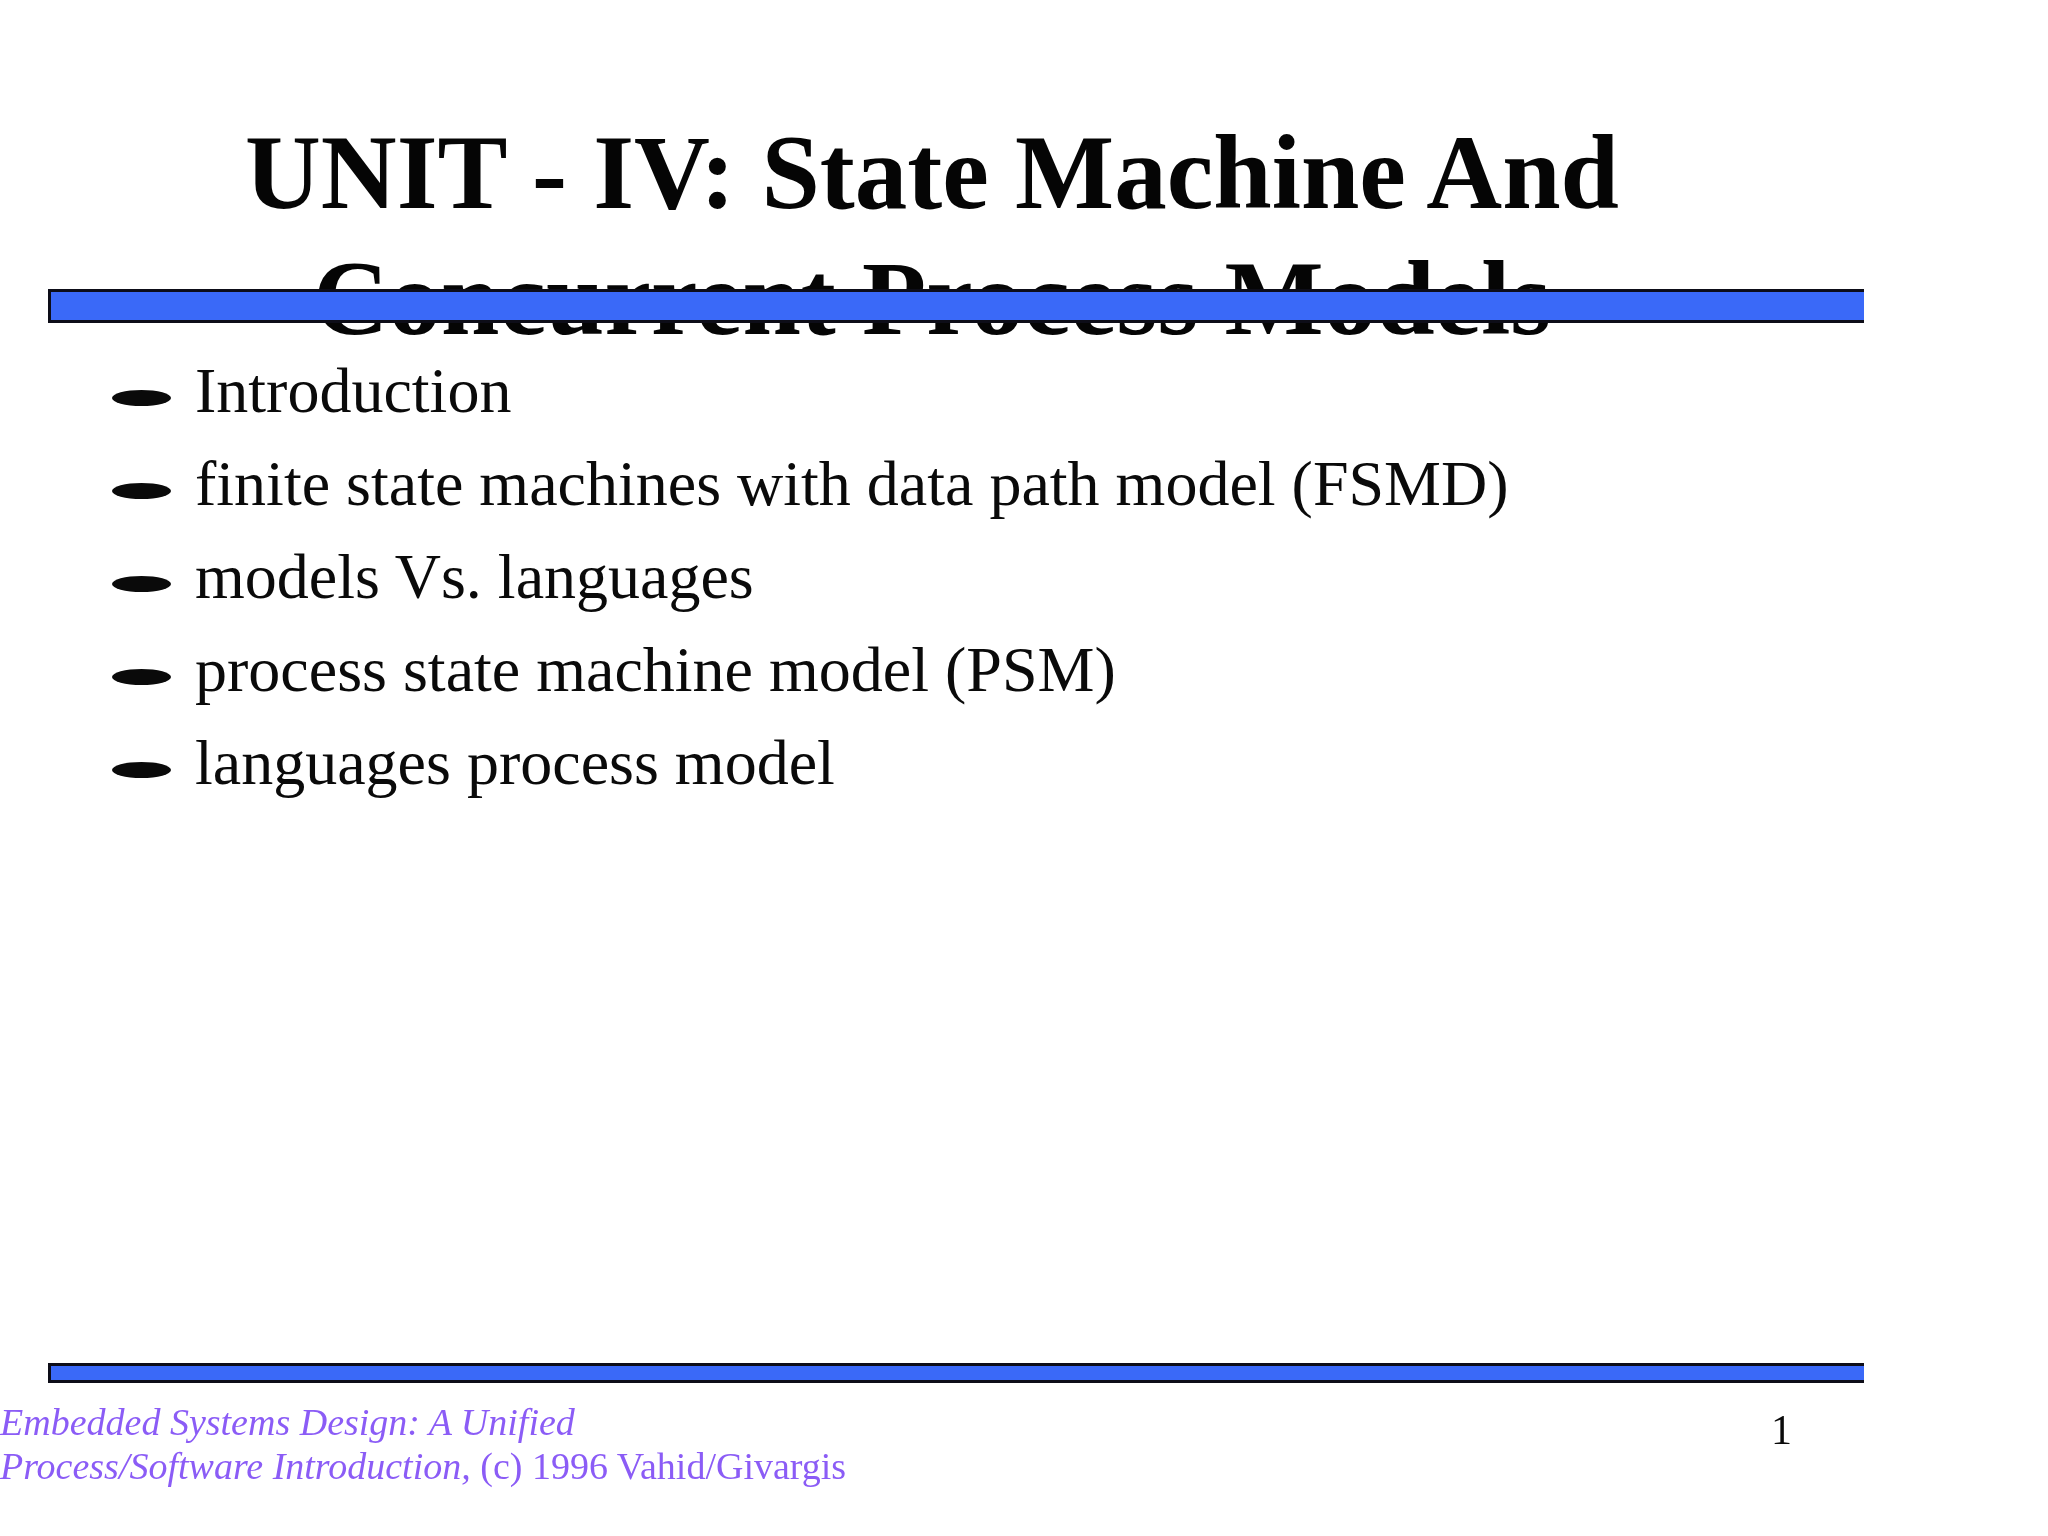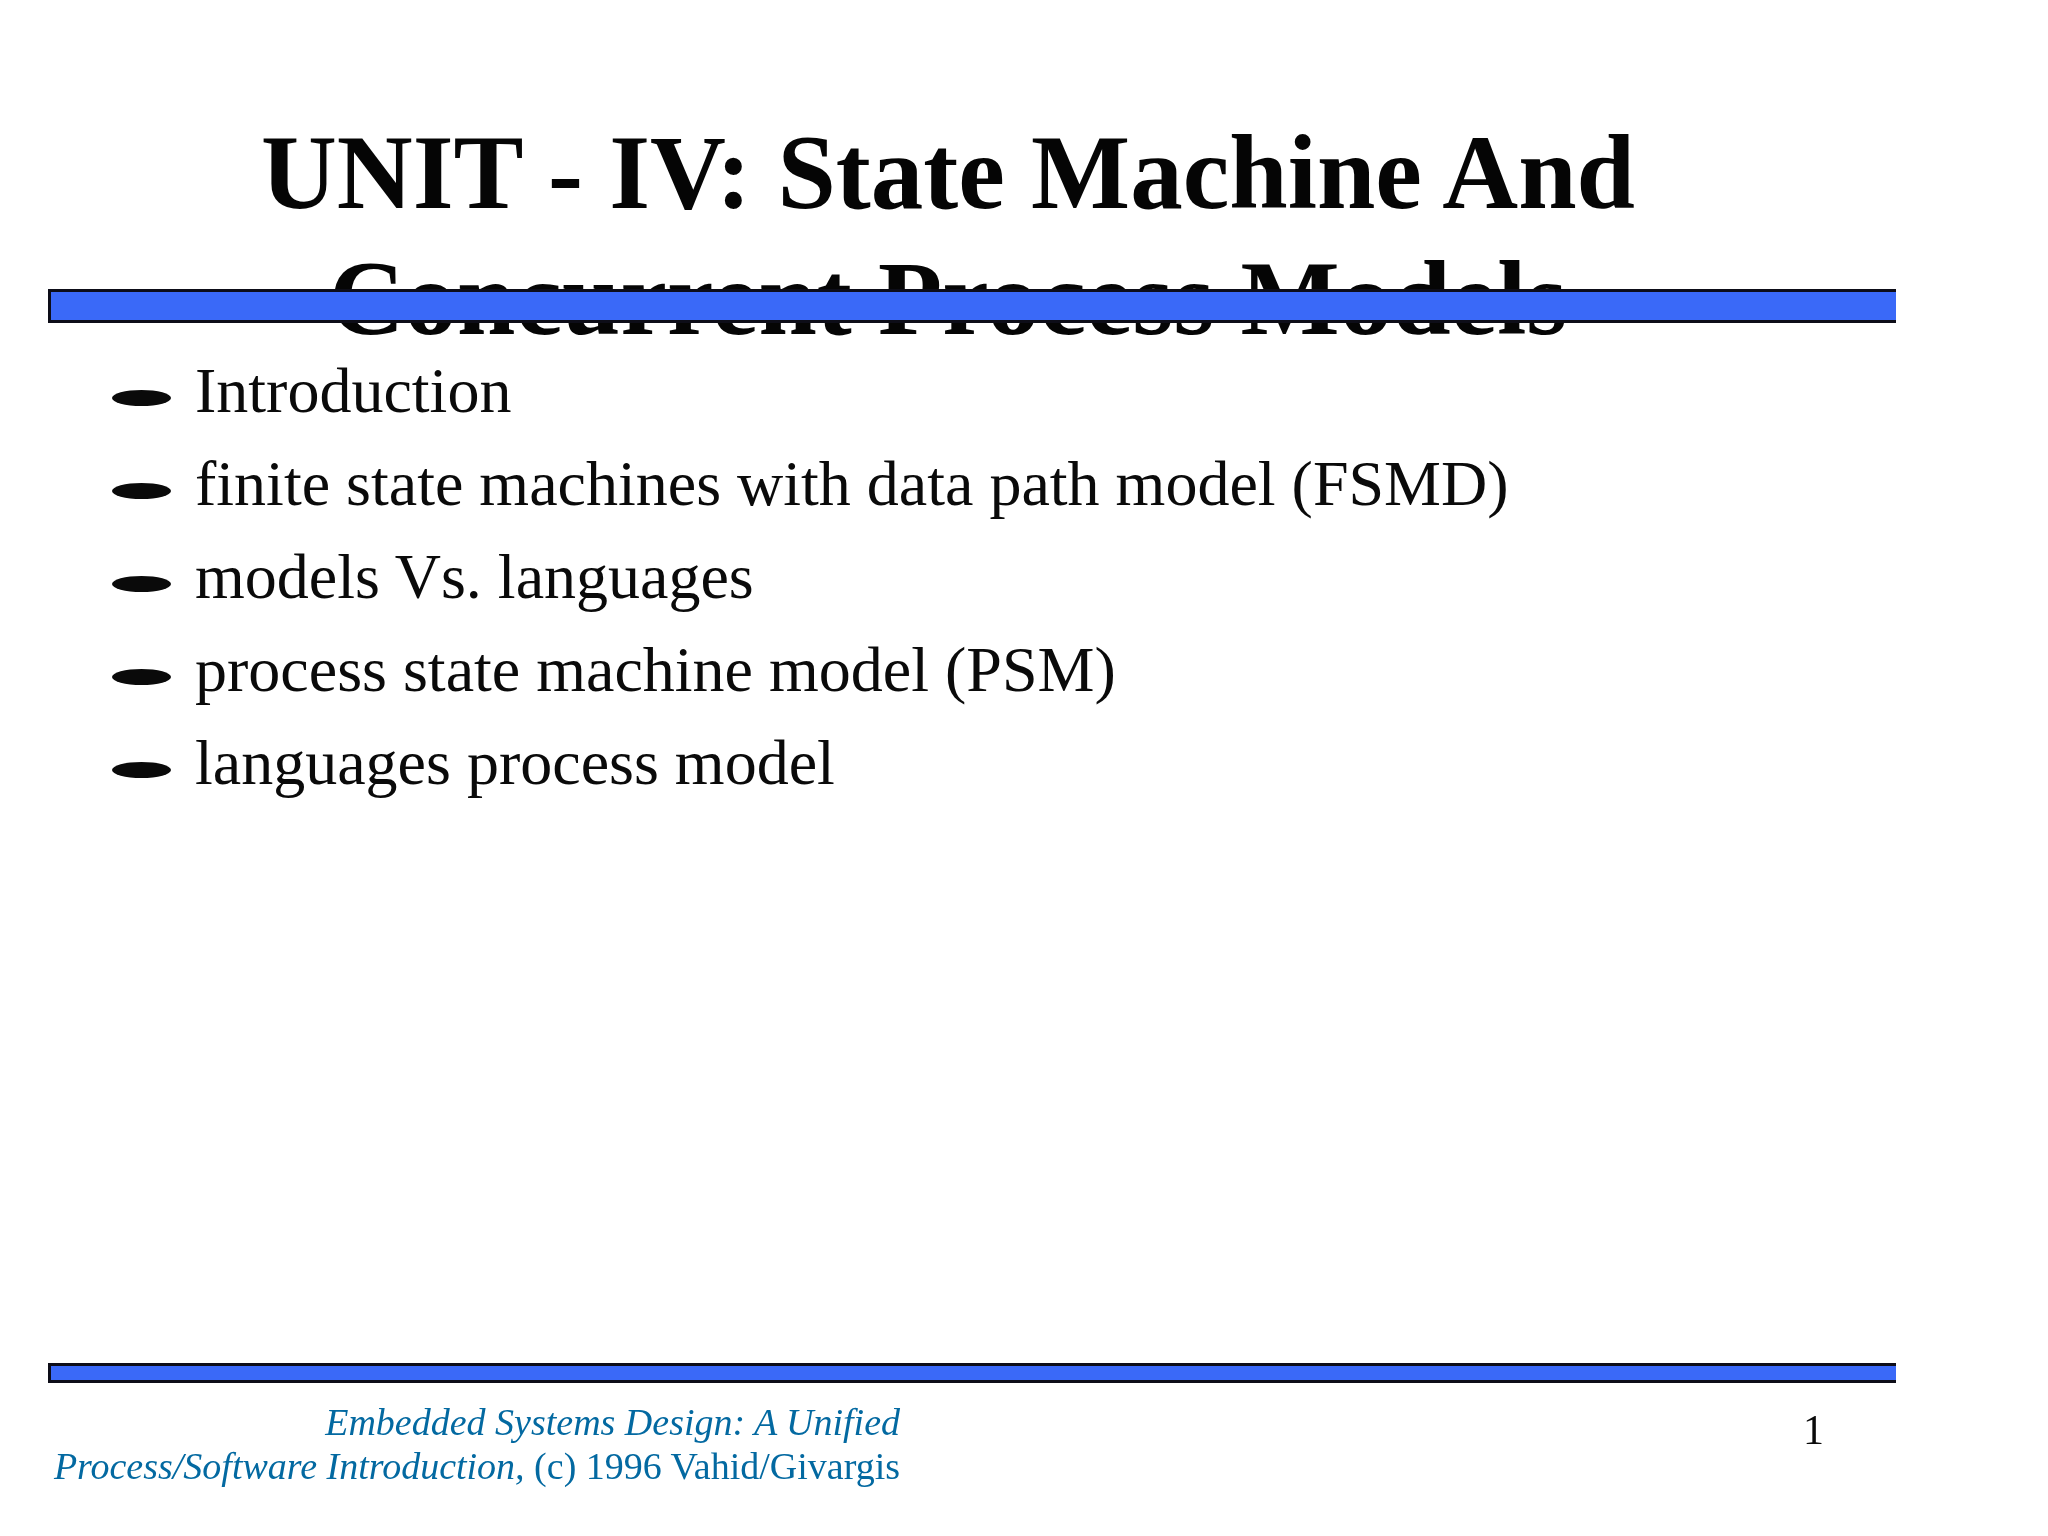--- a/index.html
+++ b/index.html
@@ -8,21 +8,20 @@
     background: #ffffff;
   }
   .slide {
     position: relative;
     width: 1864px;
     height: 1536px;
     background: #ffffff;
     overflow: hidden;
     font-family: "Liberation Serif", serif;
     color: #000000;
-    padding-left: 32px;
   }
   .title {
     position: absolute;
     top: 40px;
     left: 0;
     width: 100%;
     text-align: center;
     font-weight: bold;
     font-size: 105px;
     line-height: 126px;
@@ -69,24 +68,24 @@
     width: 16px;
     height: 16px;
     border-radius: 50%;
     background: #0a0a0a;
   }
   .footer {
     position: absolute;
     top: 1400px;
     left: 0;
     width: 900px;
-    text-align: right;
+    text-align: left;
     font-size: 38px;
     line-height: 44px;
-    color: #0369a1;
+    color: #8b5cf6;
   }
   .footer .italic {
     font-style: italic;
   }
   .footer .regular {
     font-style: normal;
   }
   .page-number {
     position: absolute;
     top: 1406px;

